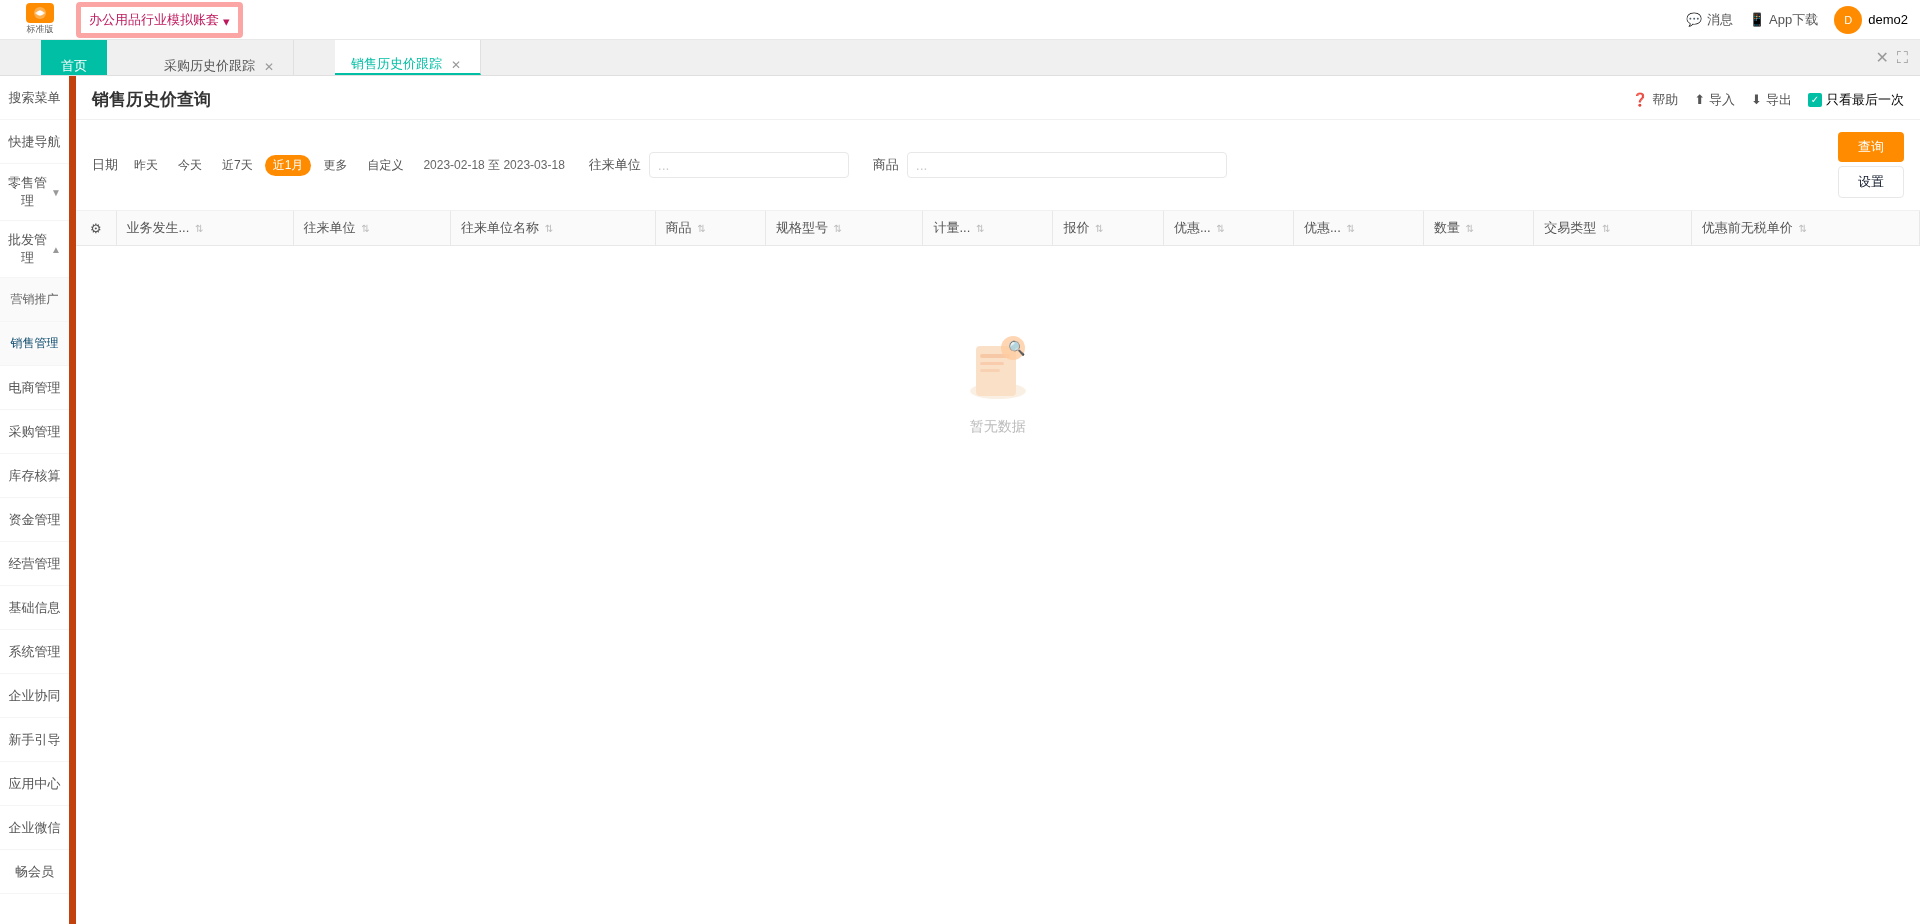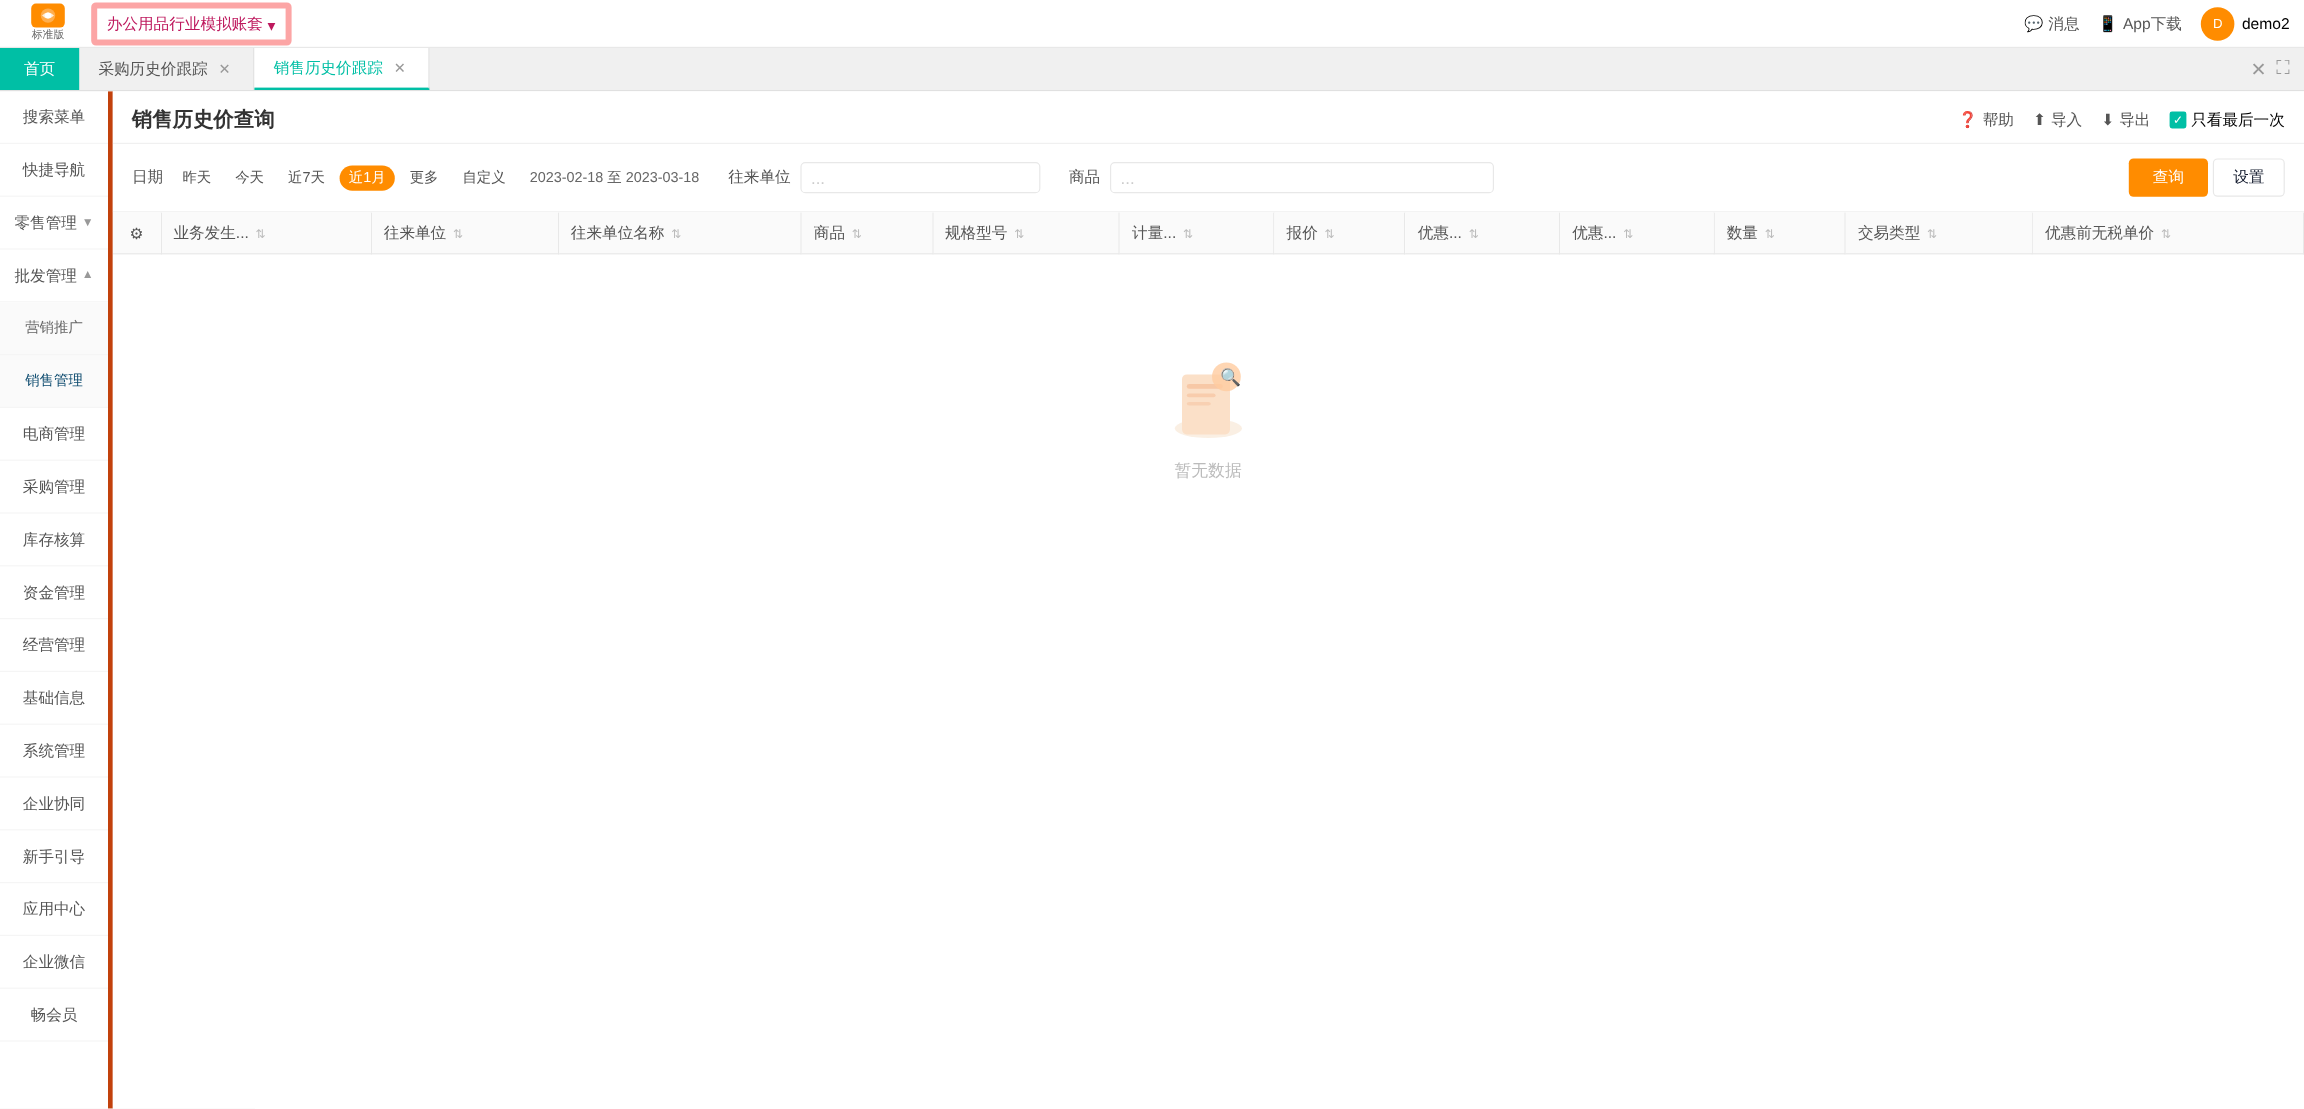--- a/index.html
+++ b/index.html
@@ -81,28 +81,29 @@
     
     .tab-bar {
       height: 36px;
       background: #f0f0f0;
       display: flex;
       align-items: stretch;
       border-bottom: 1px solid #e0e0e0;
     }
     .tab {
       display: flex;
-      align-items: center;
+      align-items: flex-end;
       padding: 0 16px;
       gap: 6px;
       cursor: pointer;
       font-size: 13px;
       color: #555;
       border-right: 1px solid #e0e0e0;
       white-space: nowrap;
+      margin-left: 41px;
     }
     .tab.active {
       background: #fff;
       color: #00bfa5;
       border-bottom: 2px solid #00bfa5;
     }
     .tab-home {
       background: #00bfa5;
       color: #fff;
       padding: 0 20px;
@@ -131,23 +132,23 @@
 
     
     .main-layout {
       display: flex;
       flex: 1;
       overflow: hidden;
     }
 
     
     .sidebar {
-      width: 94px;
-      background: #fff;
-      border-right: 4px solid #c2410c;
+      width: 76px;
+      background: #fff;
+      border-right: 7px solid #c2410c;
       display: flex;
       flex-direction: column;
       overflow-y: auto;
     }
     .sidebar-item {
       display: flex;
       flex-direction: column;
       align-items: center;
       justify-content: center;
       padding: 10px 4px;
@@ -303,21 +304,21 @@
       padding: 6px 16px;
       background: #fff;
       color: #0f172a;
       border: 1px solid #e8e8e8;
       border-radius: 4px;
       font-size: 13px;
       cursor: pointer;
     }
     .filter-actions {
       display: flex;
-      flex-direction: row;
+      flex-direction: column;
       gap: 4px;
       margin-left: auto;
     }
 
     
     .table-area {
       flex: 1;
       overflow: auto;
     }
     .data-table {

